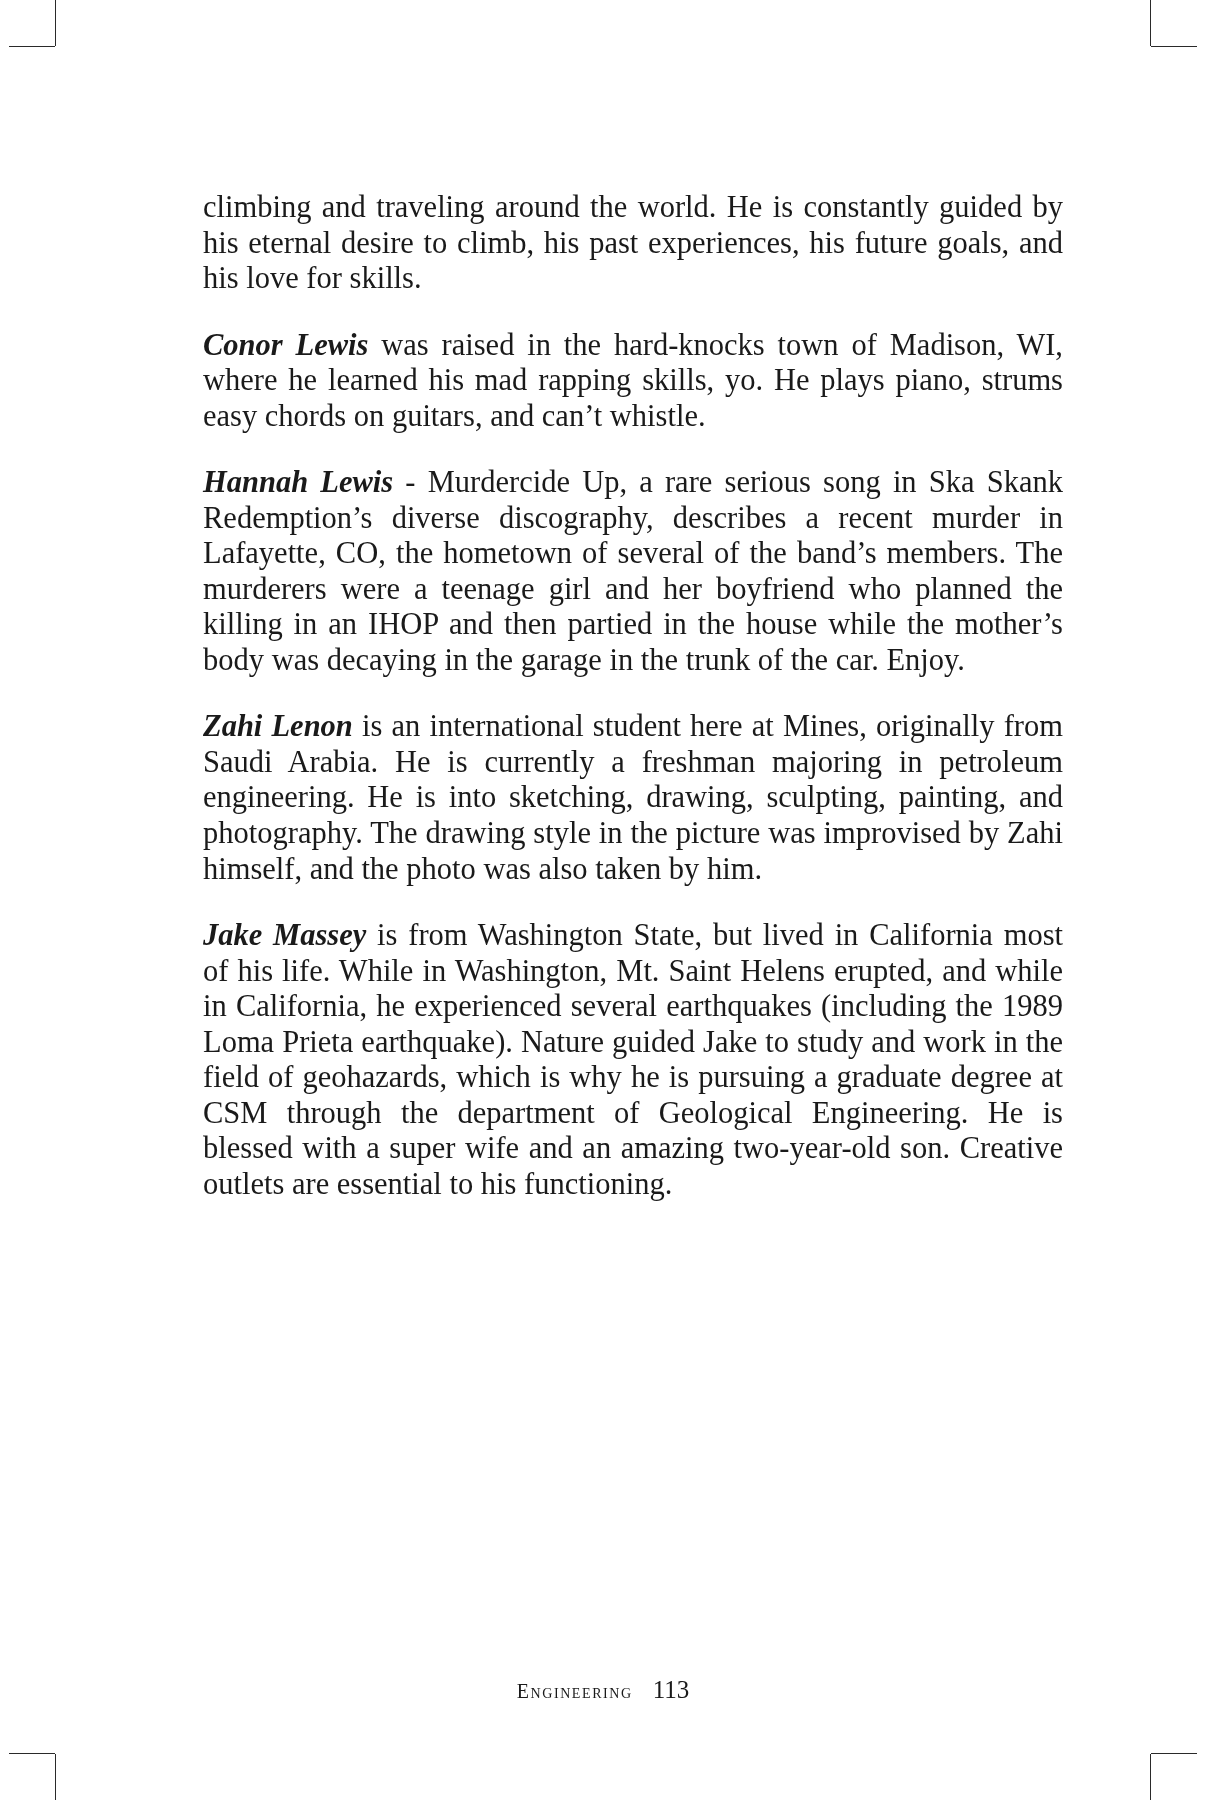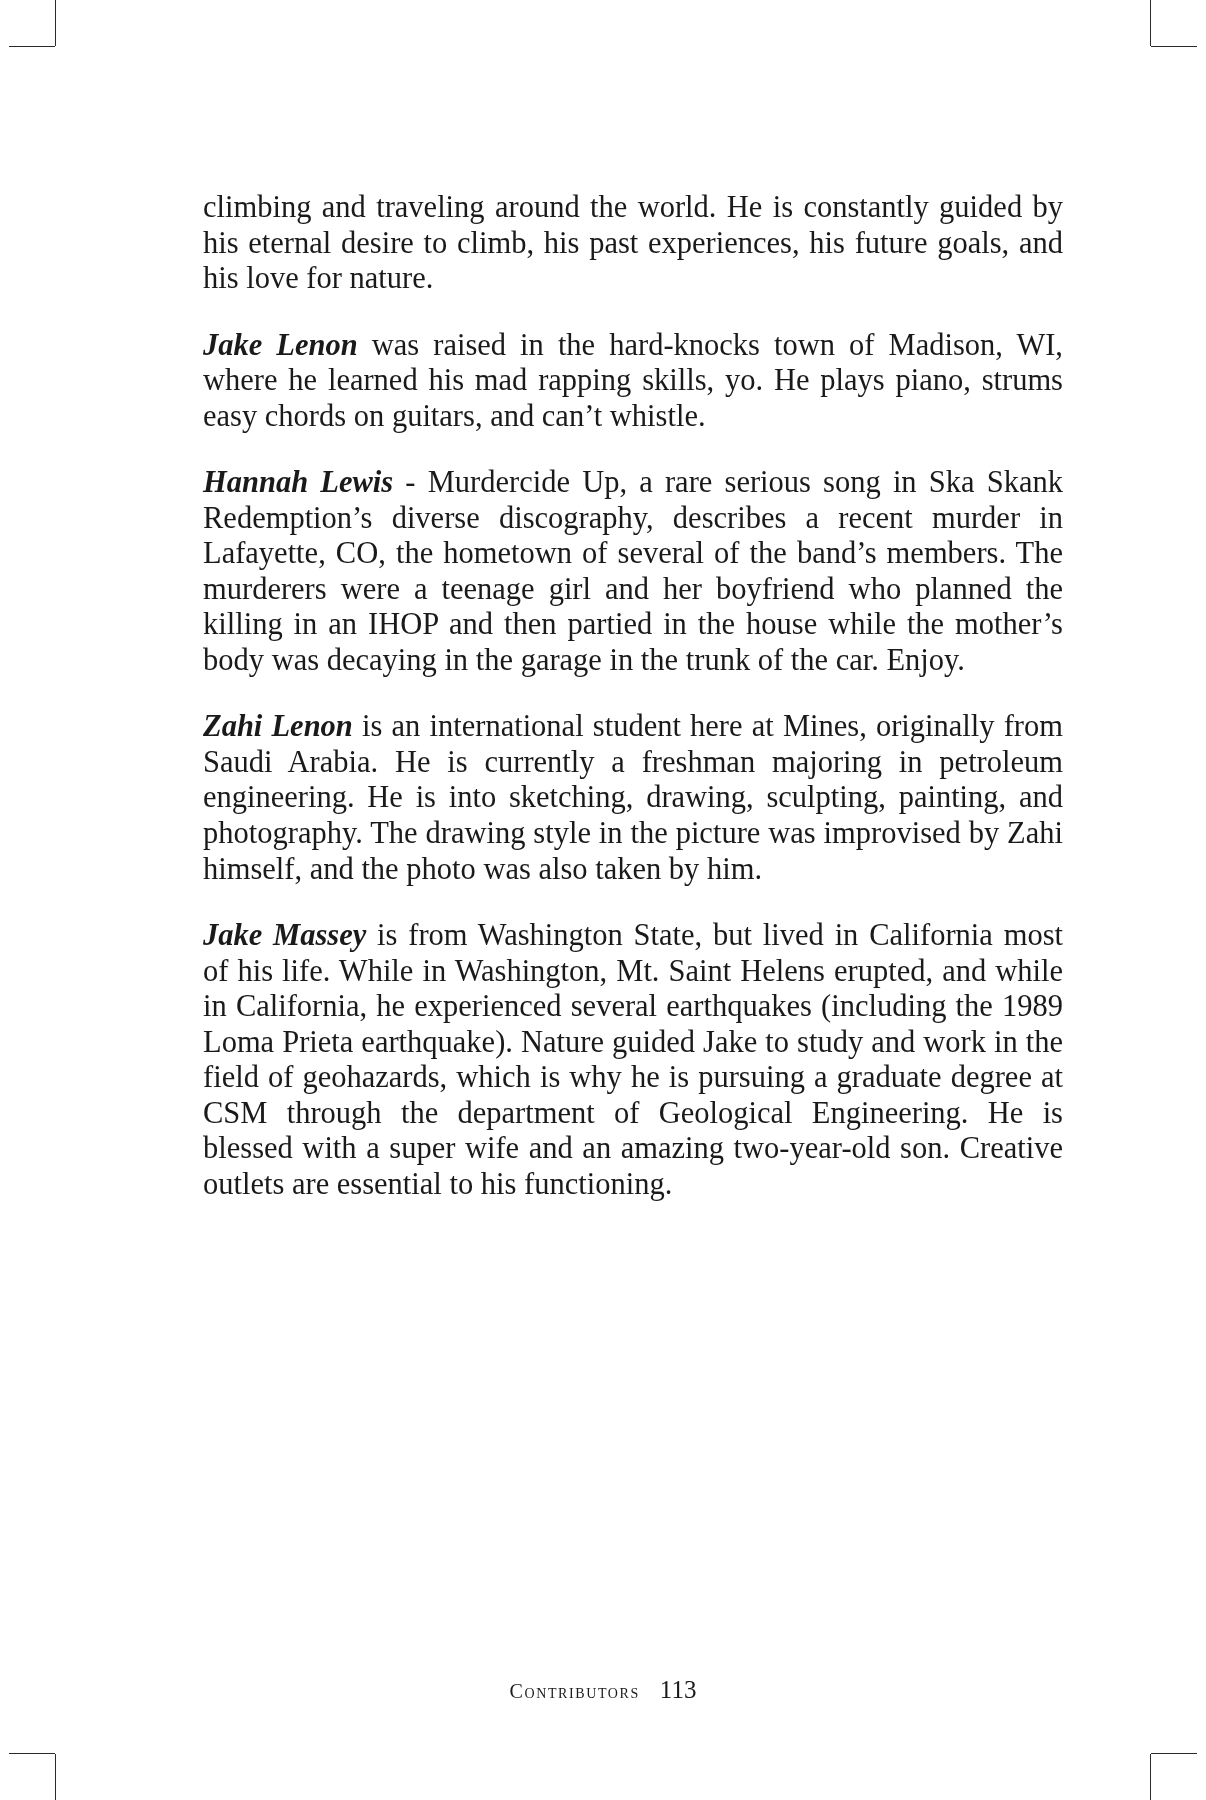--- a/index.html
+++ b/index.html
@@ -84,27 +84,27 @@
 <div class="crop-mark cm-h cm-tl-h"></div>
 <div class="crop-mark cm-v cm-tr-v"></div>
 <div class="crop-mark cm-h cm-tr-h"></div>
 <div class="crop-mark cm-v cm-bl-v"></div>
 <div class="crop-mark cm-h cm-bl-h"></div>
 <div class="crop-mark cm-v cm-br-v"></div>
 <div class="crop-mark cm-h cm-br-h"></div>
 
 <div class="page">
 
-  <p class="para"><span>climbing and traveling around the world. He is constantly guided by his eternal desire to climb, his past experiences, his future goals, and his love for nature.</span></p>
+  <p class="para"><span>climbing and traveling around the world. He is constantly guided by his eternal desire to climb, his past experiences, his future goals, and his love for skills.</span></p>
 
-  <p class="para"><span class="name">Jake Lenon</span><span> was raised in the hard-knocks town of Madison, WI, where he learned his mad rapping skills, yo. He plays piano, strums easy chords on guitars, and can’t whistle.</span></p>
+  <p class="para"><span class="name">Conor Lewis</span><span> was raised in the hard-knocks town of Madison, WI, where he learned his mad rapping skills, yo. He plays piano, strums easy chords on guitars, and can’t whistle.</span></p>
 
   <p class="para"><span class="name">Hannah Lewis</span><span> - Murdercide Up, a rare serious song in Ska Skank Redemption’s diverse discography, describes a recent murder in Lafayette, CO, the hometown of several of the band’s members. The murderers were a teenage girl and her boyfriend who planned the killing in an IHOP and then partied in the house while the mother’s body was decaying in the garage in the trunk of the car. Enjoy.</span></p>
 
   <p class="para"><span class="name">Zahi Lenon</span><span> is an international student here at Mines, originally from Saudi Arabia. He is currently a freshman majoring in petroleum engineering. He is into sketching, drawing, sculpting, painting, and photography. The drawing style in the picture was improvised by Zahi himself, and the photo was also taken by him.</span></p>
 
   <p class="para"><span class="name">Jake Massey</span><span> is from Washington State, but lived in California most of his life. While in Washington, Mt. Saint Helens erupted, and while in California, he experienced several earthquakes (including the 1989 Loma Prieta earthquake). Nature guided Jake to study and work in the field of geohazards, which is why he is pursuing a graduate degree at CSM through the department of Geological Engineering. He is blessed with a super wife and an amazing two-year-old son. Creative outlets are essential to his functioning.</span></p>
 
 </div>
 
 <div class="footer">
-  <span class="label">Contributors</span><span class="folio">113</span>
+  <span class="label">Engineering</span><span class="folio">113</span>
 </div>
 
 </body></html>

